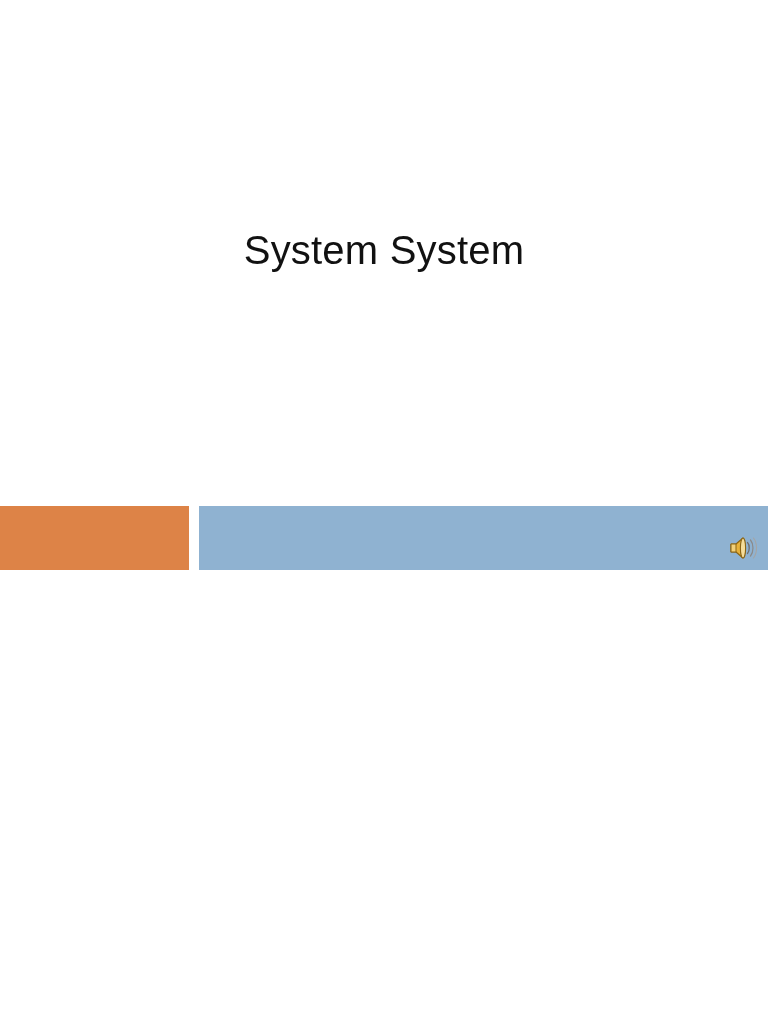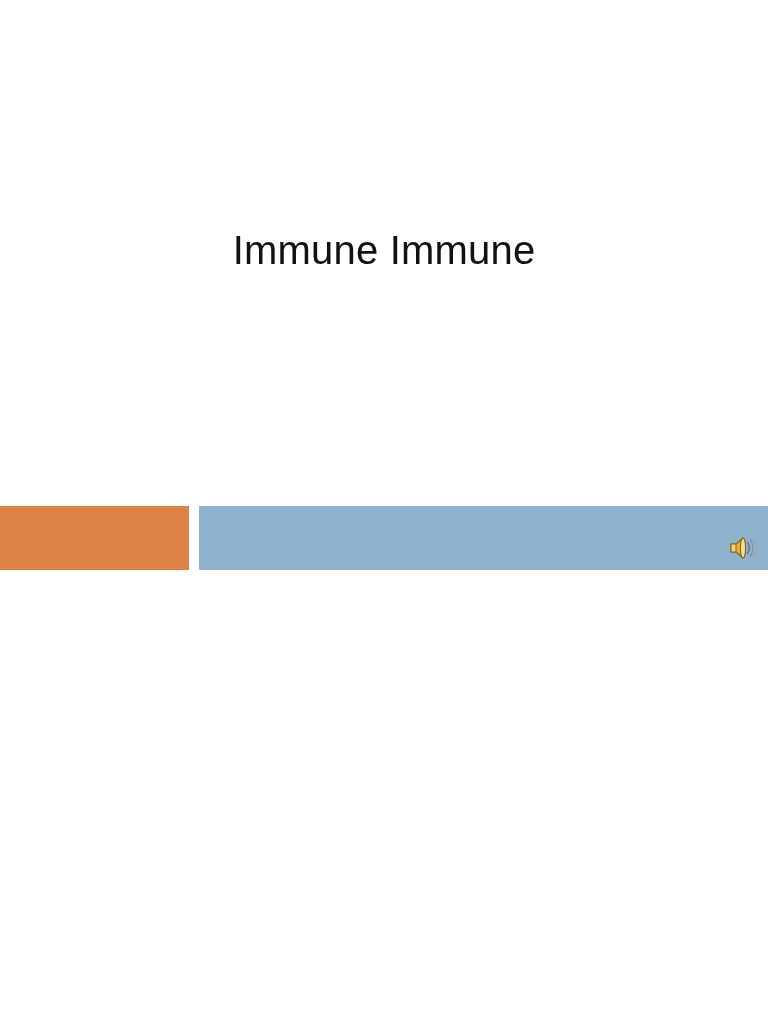--- a/index.html
+++ b/index.html
@@ -67,21 +67,21 @@
   
   #slide-content {
     height: 448px;
   }
 </style>
 </head>
 <body>
 
 <div class="slide" id="slide-title">
 
-  <div class="title-text">Immune Immune</div>
+  <div class="title-text">System System</div>
 
   <div class="band-orange-wide"></div>
 
   <div class="band-blue-wide"></div>
 
   <div class="speaker-icon">
     <svg width="30" height="28" viewBox="0 0 30 28" xmlns="http://www.w3.org/2000/svg">
 
       <path d="M3 10 L8 10 L15 4 L15 24 L8 18 L3 18 Z" fill="#E8B23A" stroke="#8A6415" stroke-width="1.2" stroke-linejoin="round"></path>
       <path d="M3 10 L8 10 L8 18 L3 18 Z" fill="#F2D079" stroke="#8A6415" stroke-width="1"></path>

